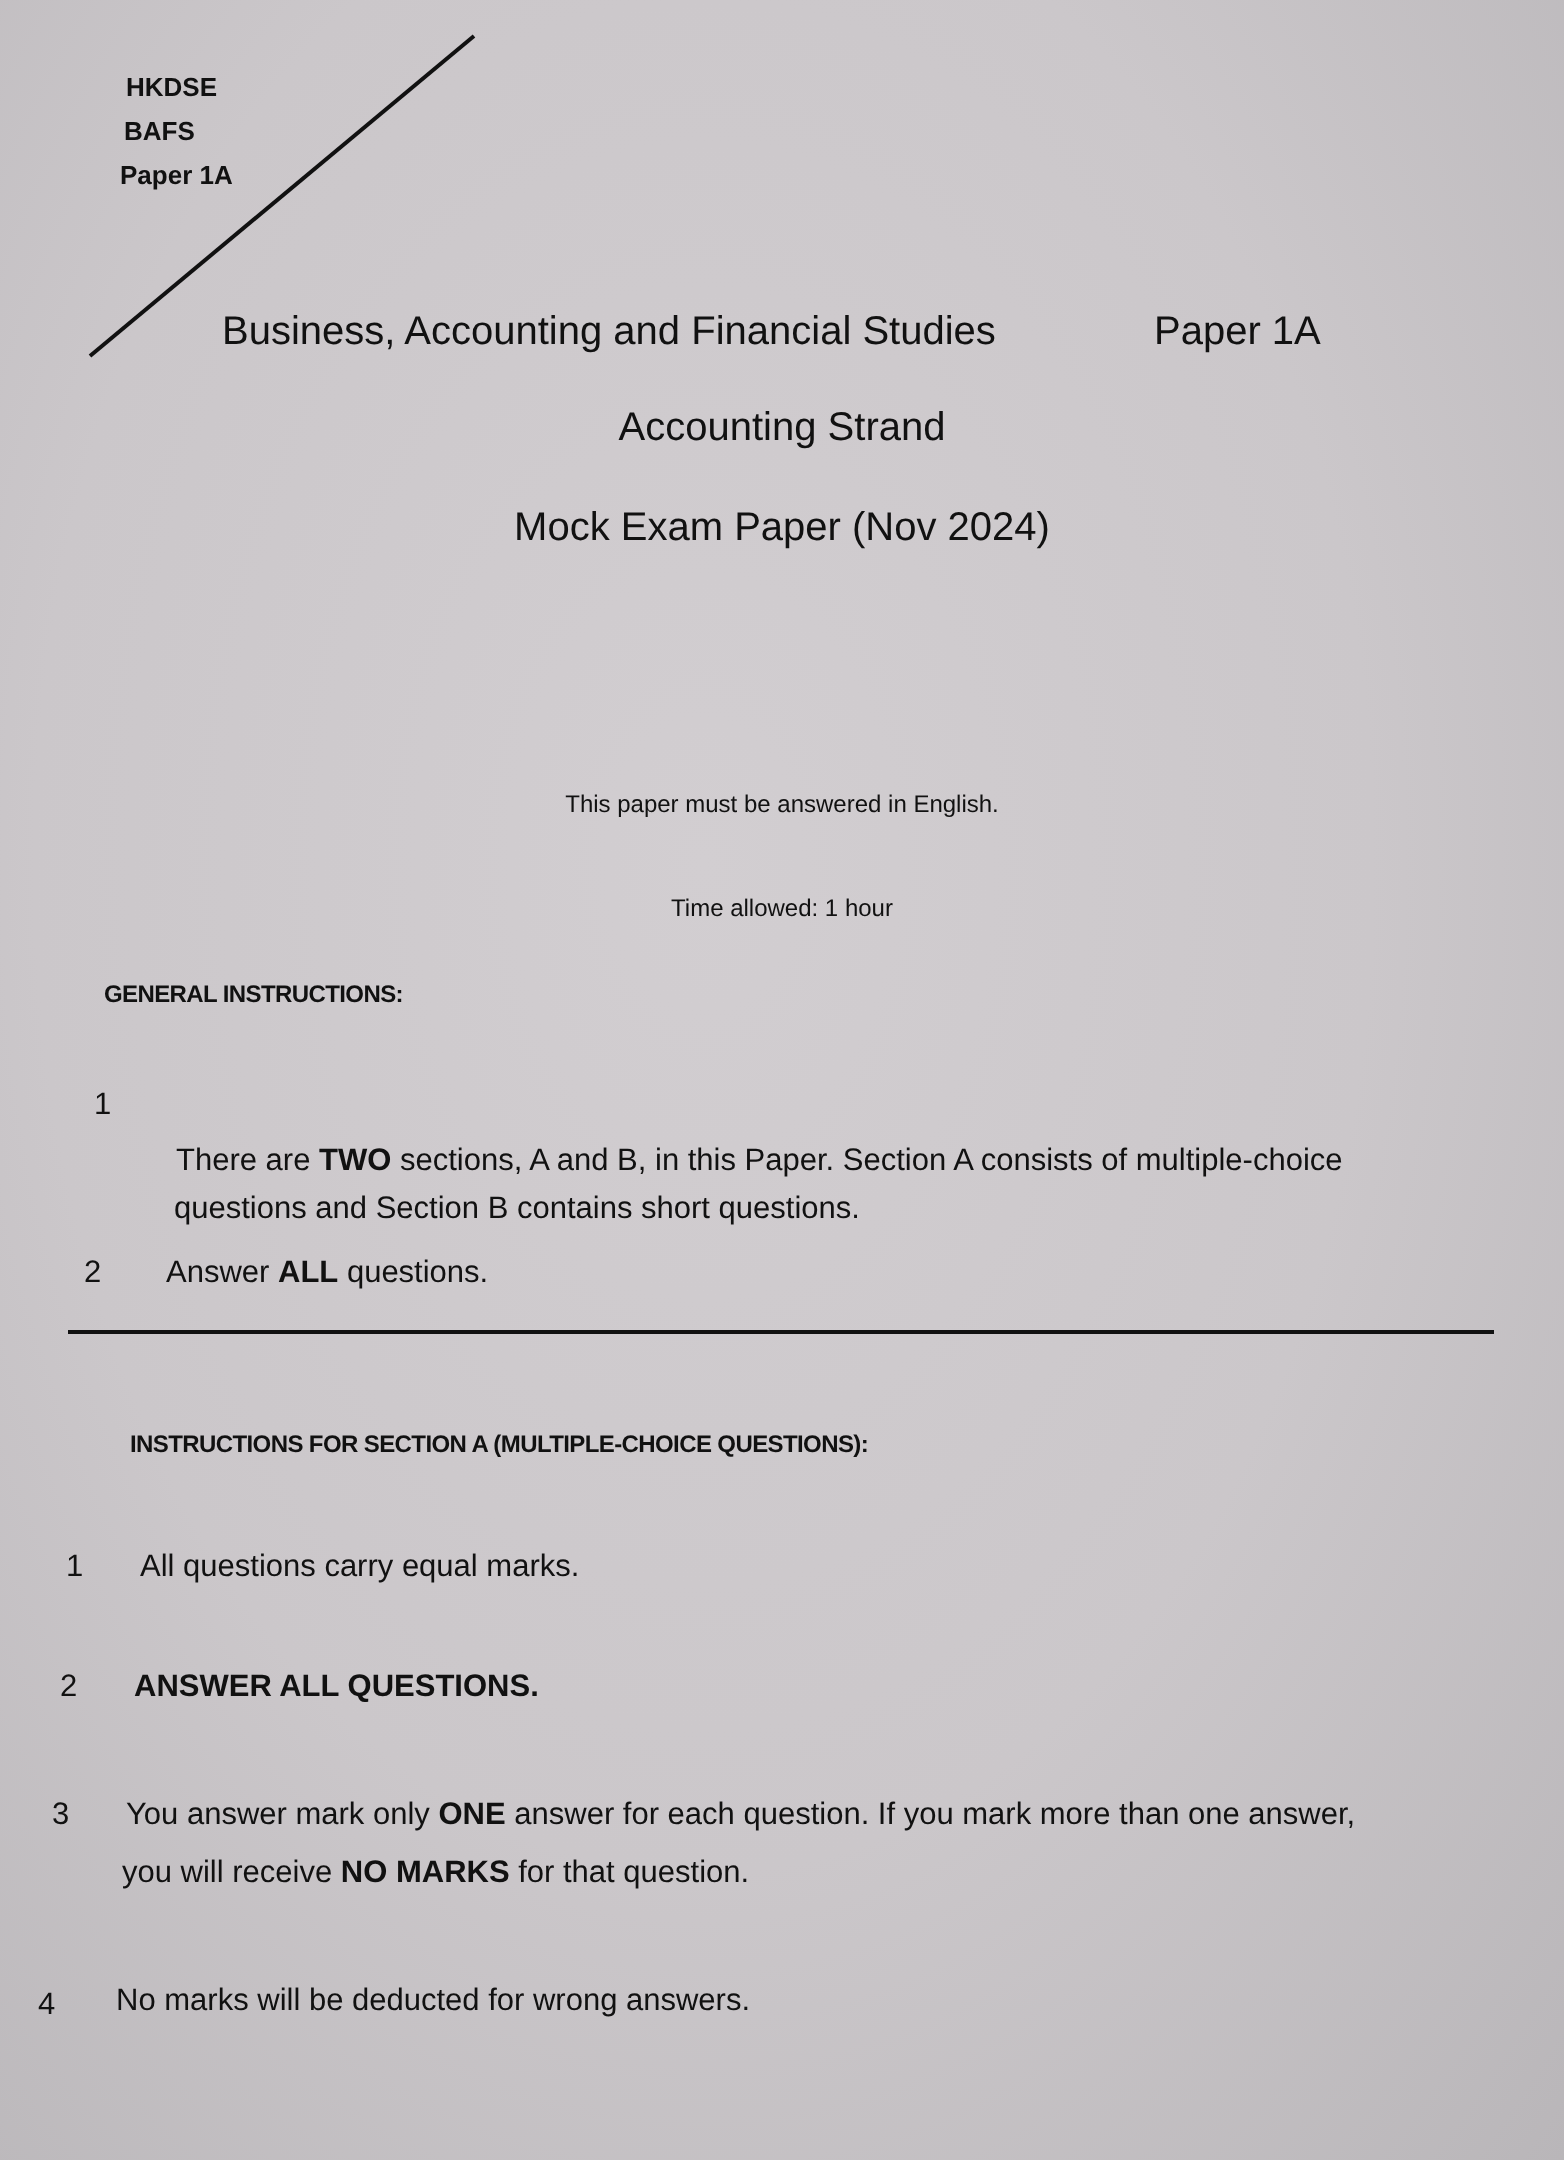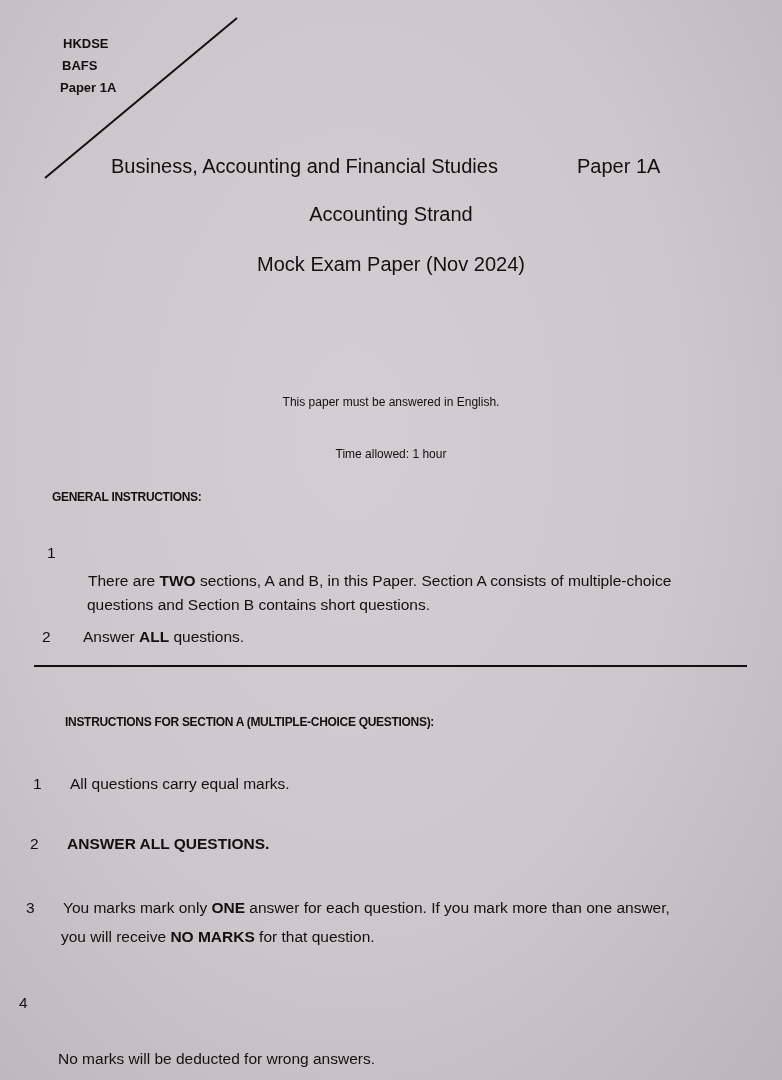--- a/index.html
+++ b/index.html
@@ -63,21 +63,21 @@
   <div class="abs heading" style="left:36px;top:715px;margin-left:29px;">INSTRUCTIONS FOR SECTION A (MULTIPLE-CHOICE QUESTIONS):</div>
 
   <div class="abs item" style="left:33px;top:775px;">1</div>
   <div class="abs item" style="left:70px;top:775px;">All questions carry equal marks.</div>
 
   <div class="abs item" style="left:30px;top:835px;">2</div>
   <div class="abs item" style="left:67px;top:835px;font-weight:bold;">ANSWER ALL QUESTIONS.</div>
 
   <div class="abs item" style="left:26px;top:899px;">3</div>
   <div class="abs item" style="left:63px;top:899px;">
-    <span>You marks mark only </span><b>ONE</b><span> answer for each question. If you mark more than one answer,</span>
+    <span>You answer mark only </span><b>ONE</b><span> answer for each question. If you mark more than one answer,</span>
   </div>
   <div class="abs item" style="left:61px;top:928px;">
     <span>you will receive </span><b>NO MARKS</b><span> for that question.</span>
   </div>
 
   <div class="abs item" style="left:19px;top:994px;">4</div>
-  <div class="abs item" style="left:58px;top:1050px;text-align:right;">No marks will be deducted for wrong answers.</div>
+  <div class="abs item" style="left:58px;top:992px;text-align:right;">No marks will be deducted for wrong answers.</div>
 </div>
 
 </body></html>

